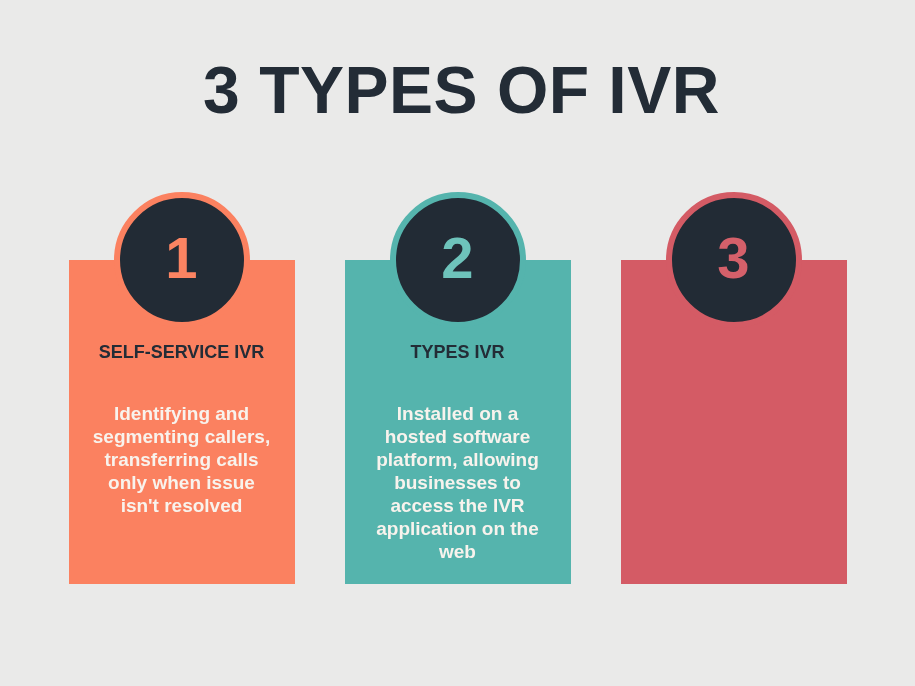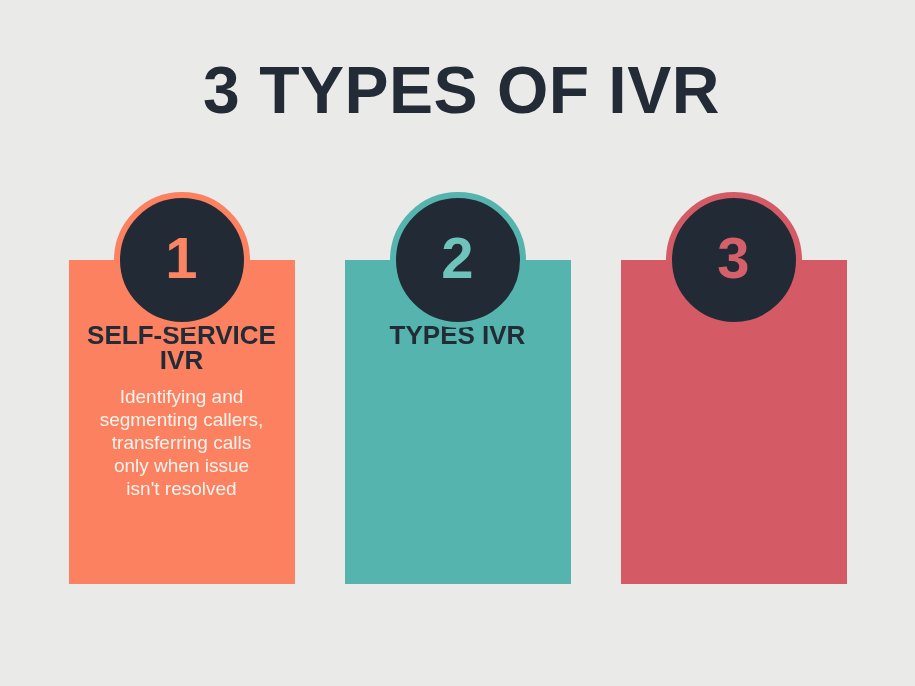--- a/index.html
+++ b/index.html
@@ -55,38 +55,38 @@
     align-items: center;
     justify-content: center;
   }
   .badge-number {
     font-size: 58px;
     font-weight: bold;
     line-height: 1;
     padding-bottom: 4px;
   }
   .card-title {
-    margin-top: 63px;
+    margin-top: 80px;
     height: 56px;
     padding: 0 8px;
     text-align: center;
-    font-size: 26px;
+    font-size: 18px;
     line-height: 25px;
     font-weight: bold;
     color: #232C36;
     white-space: pre-line;
     box-sizing: border-box;
   }
   .card-body {
     margin-top: 6px;
     padding: 0 6px;
     text-align: center;
     font-size: 19px;
     line-height: 23px;
-    font-weight: normal;
+    font-weight: bold;
     color: #F8F3ED;
     white-space: pre-line;
   }
 </style>
 </head>
 <body>
 
 <h1 class="page-title">3 TYPES OF IVR</h1>
 
 <div class="cards-row">
@@ -101,20 +101,27 @@
 transferring calls
 only when issue
 isn't resolved</div>
   </div>
 
   <div class="card" style="background: rgb(85, 180, 173);">
     <div class="badge" style="border-color: rgb(85, 180, 173); background: rgb(34, 43, 53);">
       <span class="badge-number" style="color: rgb(110, 195, 187);">2</span>
     </div>
     <div class="card-title">TYPES IVR</div>
+    <div class="card-body">Installed on a
+hosted software
+platform, allowing
+businesses to
+access the IVR
+application on the
+web</div>
   </div>
 
   <div class="card" style="background: rgb(212, 91, 101);">
     <div class="badge" style="border-color: rgb(212, 91, 101); background: rgb(34, 43, 53);">
       <span class="badge-number" style="color: rgb(213, 96, 106);">3</span>
     </div>
   </div>
 
 </div>
 

